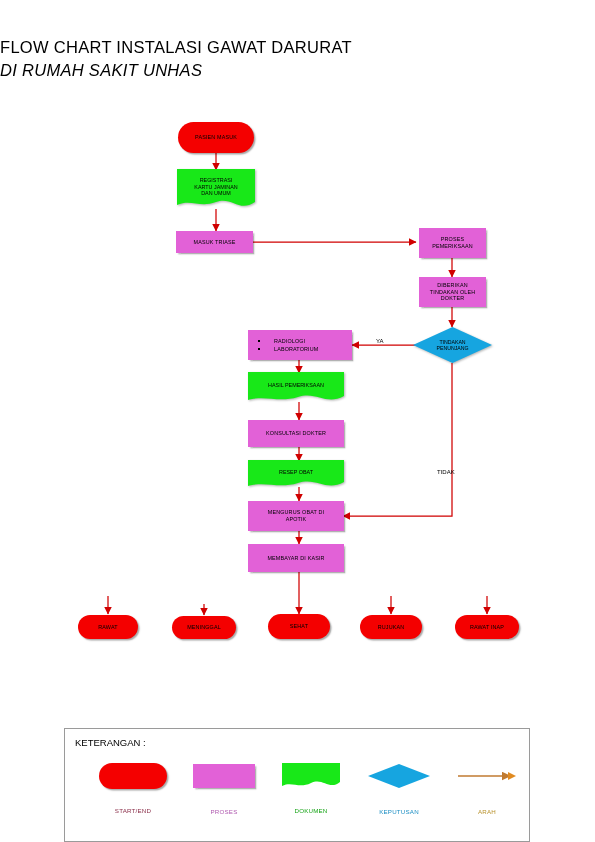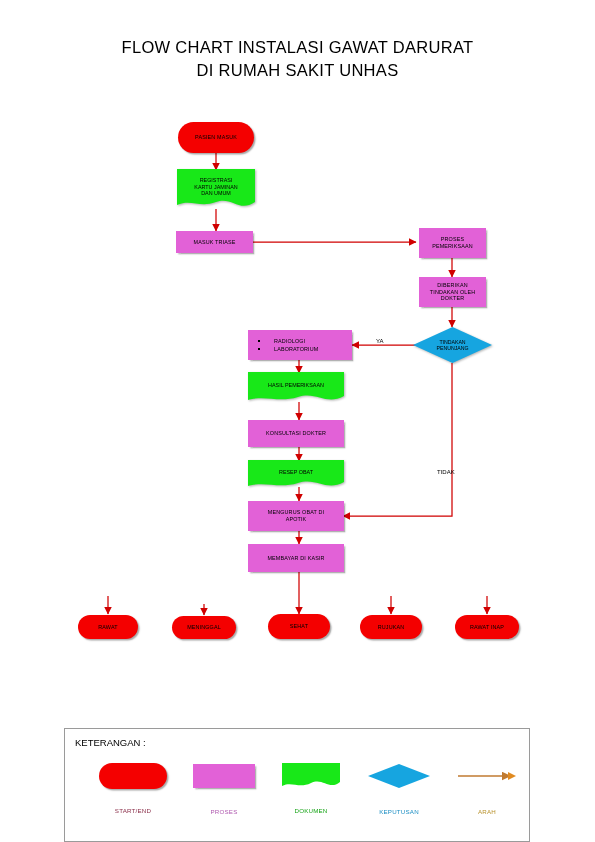--- a/index.html
+++ b/index.html
@@ -8,24 +8,24 @@
     background:#ffffff;
     font-family:"Liberation Sans", sans-serif;
     position:relative;
     overflow:hidden;
   }
   #canvas{position:absolute;left:0;top:0;width:595px;height:842px;}
 
   
   .title{
     position:absolute;left:0;top:36px;width:595px;
-    text-align:center;color:#000;
+    color:#000;
     font-size:16.5px;line-height:23px;letter-spacing:.3px;
   }
-  .title .l2{display:block;}
+  .title .l2{display:block;font-style:italic;}
 
   
   .node{
     position:absolute;
     box-sizing:border-box;
     display:flex;align-items:center;justify-content:center;
     text-align:center;
     color:#000;
     font-size:5.4px;
     line-height:6.6px;

